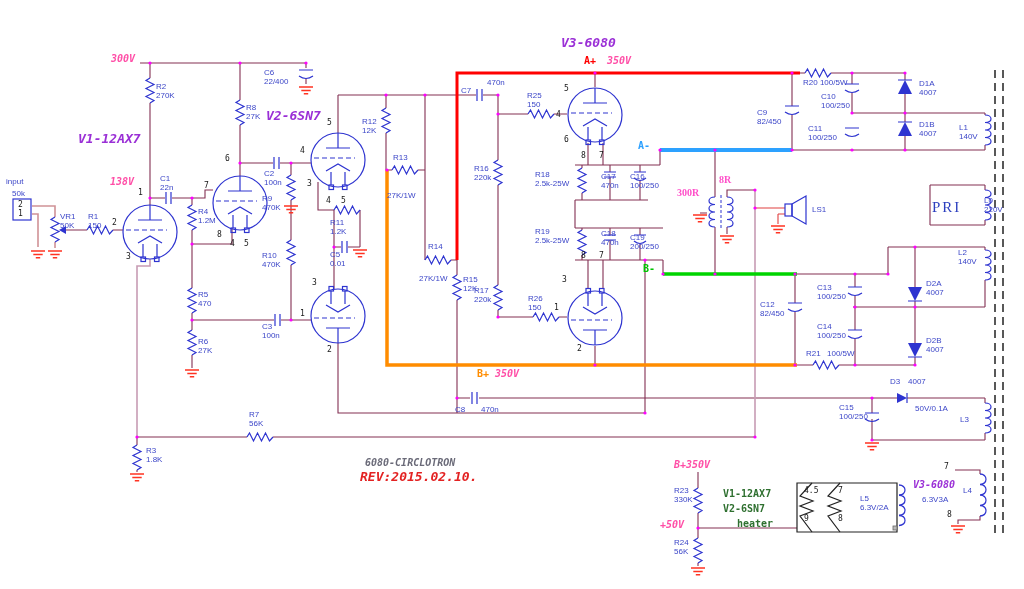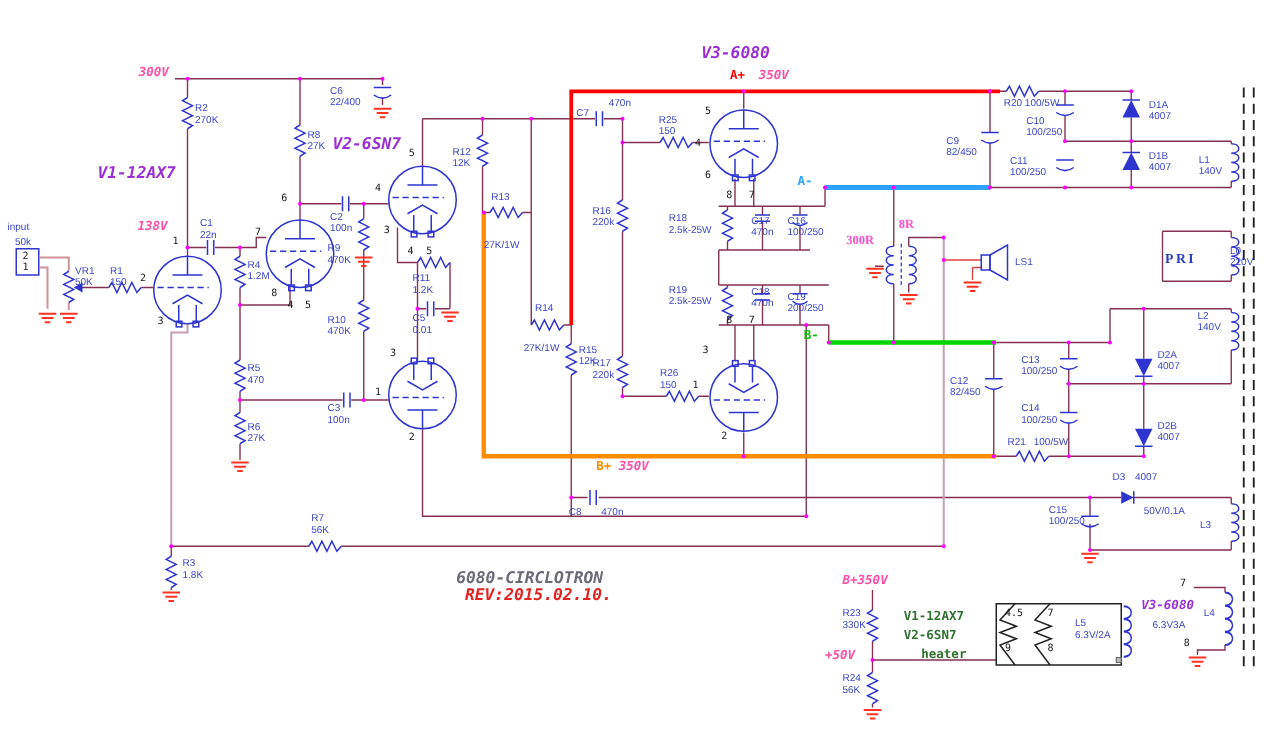--- a/index.html
+++ b/index.html
@@ -7,24 +7,24 @@
          font-family:"Liberation Sans",sans-serif}
   #stage svg{position:absolute;left:0;top:0}
   .lb{position:absolute;white-space:pre;line-height:8.5px}
   .c{font-size:8px;color:#3c46c8}
   .pn{font-size:8px;color:#161616;font-family:"DejaVu Sans Mono",monospace;line-height:8px}
   .pk{font-size:10px;font-weight:bold;font-style:italic;color:#ff4da6;font-family:"DejaVu Sans Mono",monospace;line-height:10px}
   .mg{font-size:10px;font-weight:bold;color:#ff4fc9;font-family:Liberation Serif, serif;line-height:10px}
   .vt{font-size:13px;font-weight:bold;font-style:italic;color:#9a2fd6;font-family:"DejaVu Sans Mono",monospace;line-height:13px}
   .vts{font-size:10px;font-weight:bold;font-style:italic;color:#9a2fd6;font-family:"DejaVu Sans Mono",monospace;line-height:10px}
   .ttl{font-size:18px;font-weight:bold;font-style:italic;color:#00a2ff;font-family:"DejaVu Sans Mono",monospace;line-height:20px;letter-spacing:.5px}
-  .gr{font-size:13px;font-weight:bold;font-style:italic;color:#6a6a78;font-family:"DejaVu Sans Mono",monospace;line-height:13px}
+  .gr{font-size:10px;font-weight:bold;font-style:italic;color:#6a6a78;font-family:"DejaVu Sans Mono",monospace;line-height:13px}
   .rvx{font-size:13px;font-weight:bold;font-style:italic;color:#e32222;font-family:"DejaVu Sans Mono",monospace;line-height:13px}
   .hg{font-size:10px;font-weight:bold;color:#2f7030;font-family:"DejaVu Sans Mono",monospace;line-height:10px}
-  .pri{font-size:11px;font-weight:bold;color:#2c3fbf;font-family:"Liberation Serif",serif;letter-spacing:2px;line-height:11px}
+  .pri{font-size:15px;font-weight:normal;color:#2c3fbf;font-family:"Liberation Serif",serif;letter-spacing:2px;line-height:11px}
   .rtag{font-size:10px;font-weight:bold;color:#ff0000;font-family:"DejaVu Sans Mono",monospace;line-height:10px}
   .btag{font-size:10px;font-weight:bold;color:#2da1ff;font-family:"DejaVu Sans Mono",monospace;line-height:10px}
   .gtag{font-size:10px;font-weight:bold;color:#00c400;font-family:"DejaVu Sans Mono",monospace;line-height:10px}
   .otag{font-size:10px;font-weight:bold;color:#ff8c00;font-family:"DejaVu Sans Mono",monospace;line-height:10px}
   
   .w{stroke:#833053;stroke-width:1.1;fill:none}
   .wl{stroke:#d09296;stroke-width:1.6;fill:none}
   .wv{stroke:#c79cb4;stroke-width:1.6;fill:none}
   .wr{stroke:#e04040;stroke-width:1.1;fill:none}
   .bl{stroke:#2e34d0;stroke-width:1.2;fill:none}
@@ -276,21 +276,21 @@
         <circle cx="872" cy="440" r="1.6"></circle>
     <circle cx="698" cy="528" r="1.6"></circle>
         <circle cx="137" cy="437" r="1.6"></circle>
   </g>
 </svg>
 
 <span class="lb vt" style="left:561px;top:36px">V3-6080</span>
 <span class="lb vt" style="left:78px;top:132px">V1-12AX7</span>
 <span class="lb vt" style="left:266px;top:109px">V2-6SN7</span>
 <span class="lb gr" style="left:365px;top:456px">6080-CIRCLOTRON</span>
-<span class="lb rvx" style="left:372px;top:470px">REV:2015.02.10.</span>
+<span class="lb rvx" style="left:360px;top:470px">REV:2015.02.10.</span>
 
 <span class="lb pk" style="left:111px;top:54px">300V</span>
 <span class="lb pk" style="left:110px;top:177px">138V</span>
 <span class="lb rtag" style="left:584px;top:56px">A+</span>
 <span class="lb pk" style="left:607px;top:56px">350V</span>
 <span class="lb btag" style="left:638px;top:141px">A-</span>
 <span class="lb gtag" style="left:643px;top:264px">B-</span>
 <span class="lb otag" style="left:477px;top:369px">B+</span>
 <span class="lb pk" style="left:495px;top:369px">350V</span>
 <span class="lb mg" style="left:677px;top:188px">300R</span>

